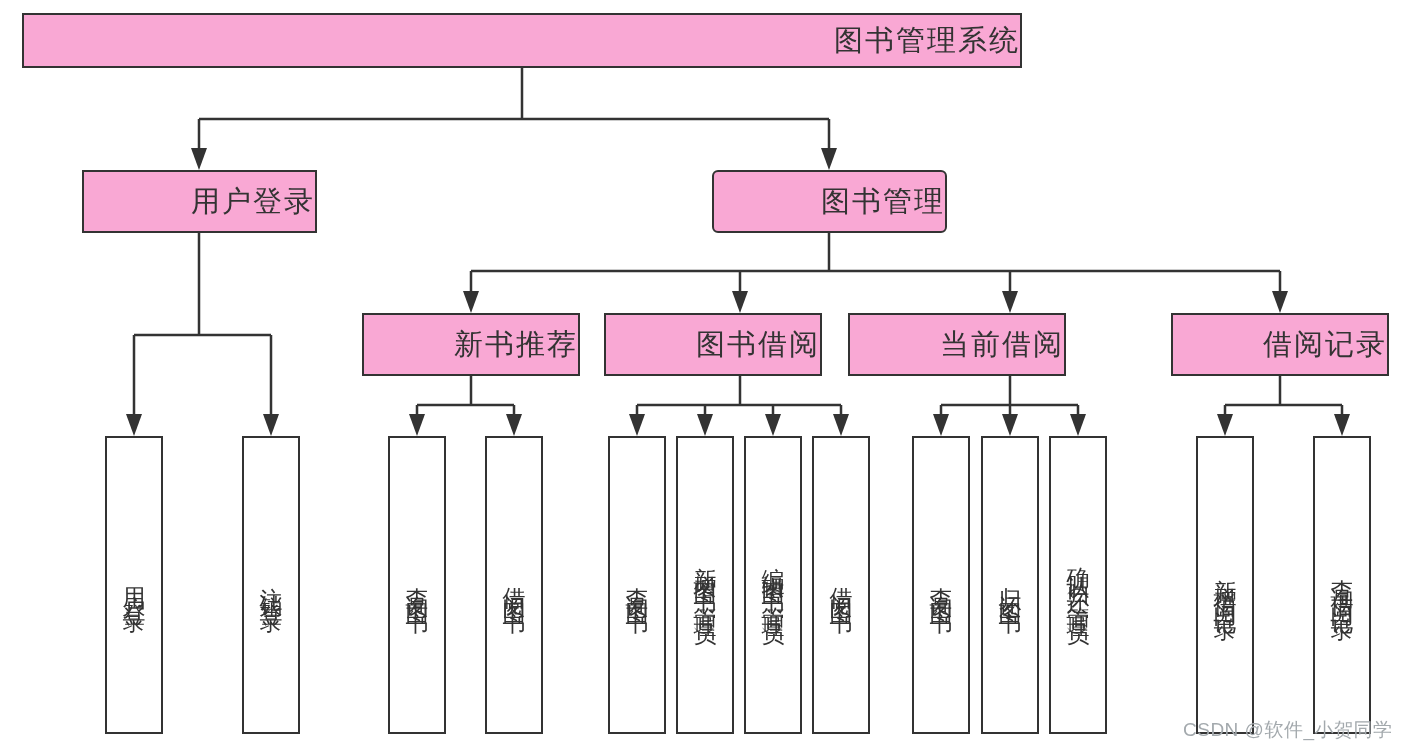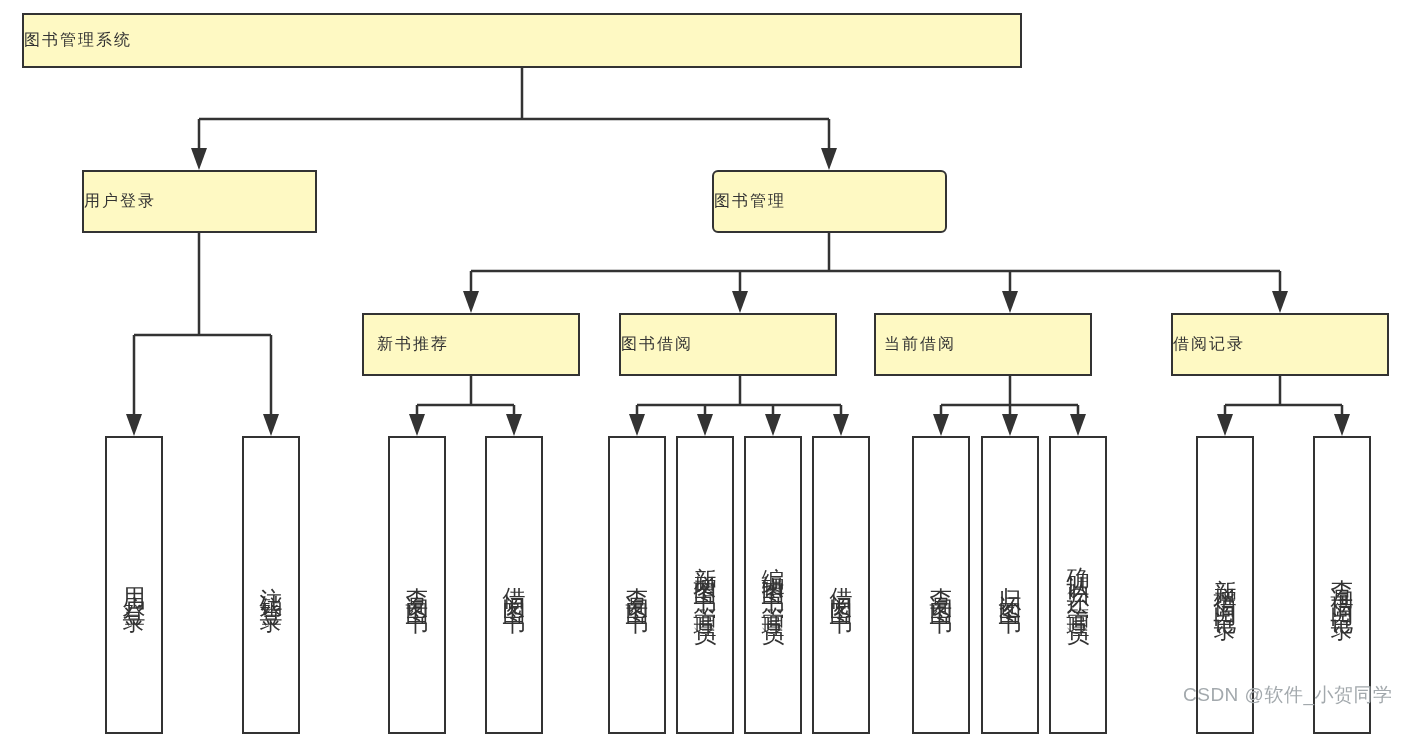--- a/index.html
+++ b/index.html
@@ -12,24 +12,24 @@
     overflow: hidden;
   }
   #connector-layer {
     position:absolute; left:0; top:0; width:1405px; height:747px;
     pointer-events:none;
   }
   .node {
     position:absolute;
     box-sizing:border-box;
     border: 2.5px solid #333333;
-    background:#fef9c3;
-    display:flex; align-items:center; justify-content:flex-start;
+    background:#f9a8d4;
+    display:flex; align-items:center; justify-content:flex-end;
     color:#333333;
-    font-size:16px;
+    font-size:29px;
     letter-spacing:2px;
     white-space:nowrap;
   }
   .root-node  { left:22px;  top:13px;  width:1000px; height:55px; }
   .l2-node    { top:170px; height:63px; width:235px; }
   .l3-node    { top:313px; height:63px; width:218px; }
   .leaf {
     position:absolute;
     box-sizing:border-box;
     top:436px; width:58px; height:298px;
@@ -40,21 +40,21 @@
   .leaf span {
     writing-mode: vertical-rl;
     text-orientation: mixed;
     font-size:23px;
     letter-spacing:8px;
     line-height:1;
     color:#333333;
   }
   .watermark {
     position:absolute;
-    left:1183px; top:682px;
+    left:1183px; top:717px;
     font-size:19px;
     letter-spacing:0.5px;
     color:#a3a9ad;
     z-index:5;
     white-space:nowrap;
   }
 </style>
 </head>
 <body>
 
@@ -114,24 +114,24 @@
   <div class="node l2-node" style="left:82px;">
     <span>用户登录</span>
   </div>
   <div class="node l2-node" style="left:712px;border-radius:6px;">
     <span>图书管理</span>
   </div>
 
   <div class="node l3-node" style="left:362px;padding-left:13px;">
     <span>新书推荐</span>
   </div>
-  <div class="node l3-node" style="left:619px;">
+  <div class="node l3-node" style="left:604px;">
     <span>图书借阅</span>
   </div>
-  <div class="node l3-node" style="left:874px;padding-left:8px;">
+  <div class="node l3-node" style="left:848px;padding-left:8px;">
     <span>当前借阅</span>
   </div>
   <div class="node l3-node" style="left:1171px;">
     <span>借阅记录</span>
   </div>
 
   <div class="leaf" style="left:105px;">
     <span>用户登录</span>
   </div>
   <div class="leaf" style="left:242px;">

